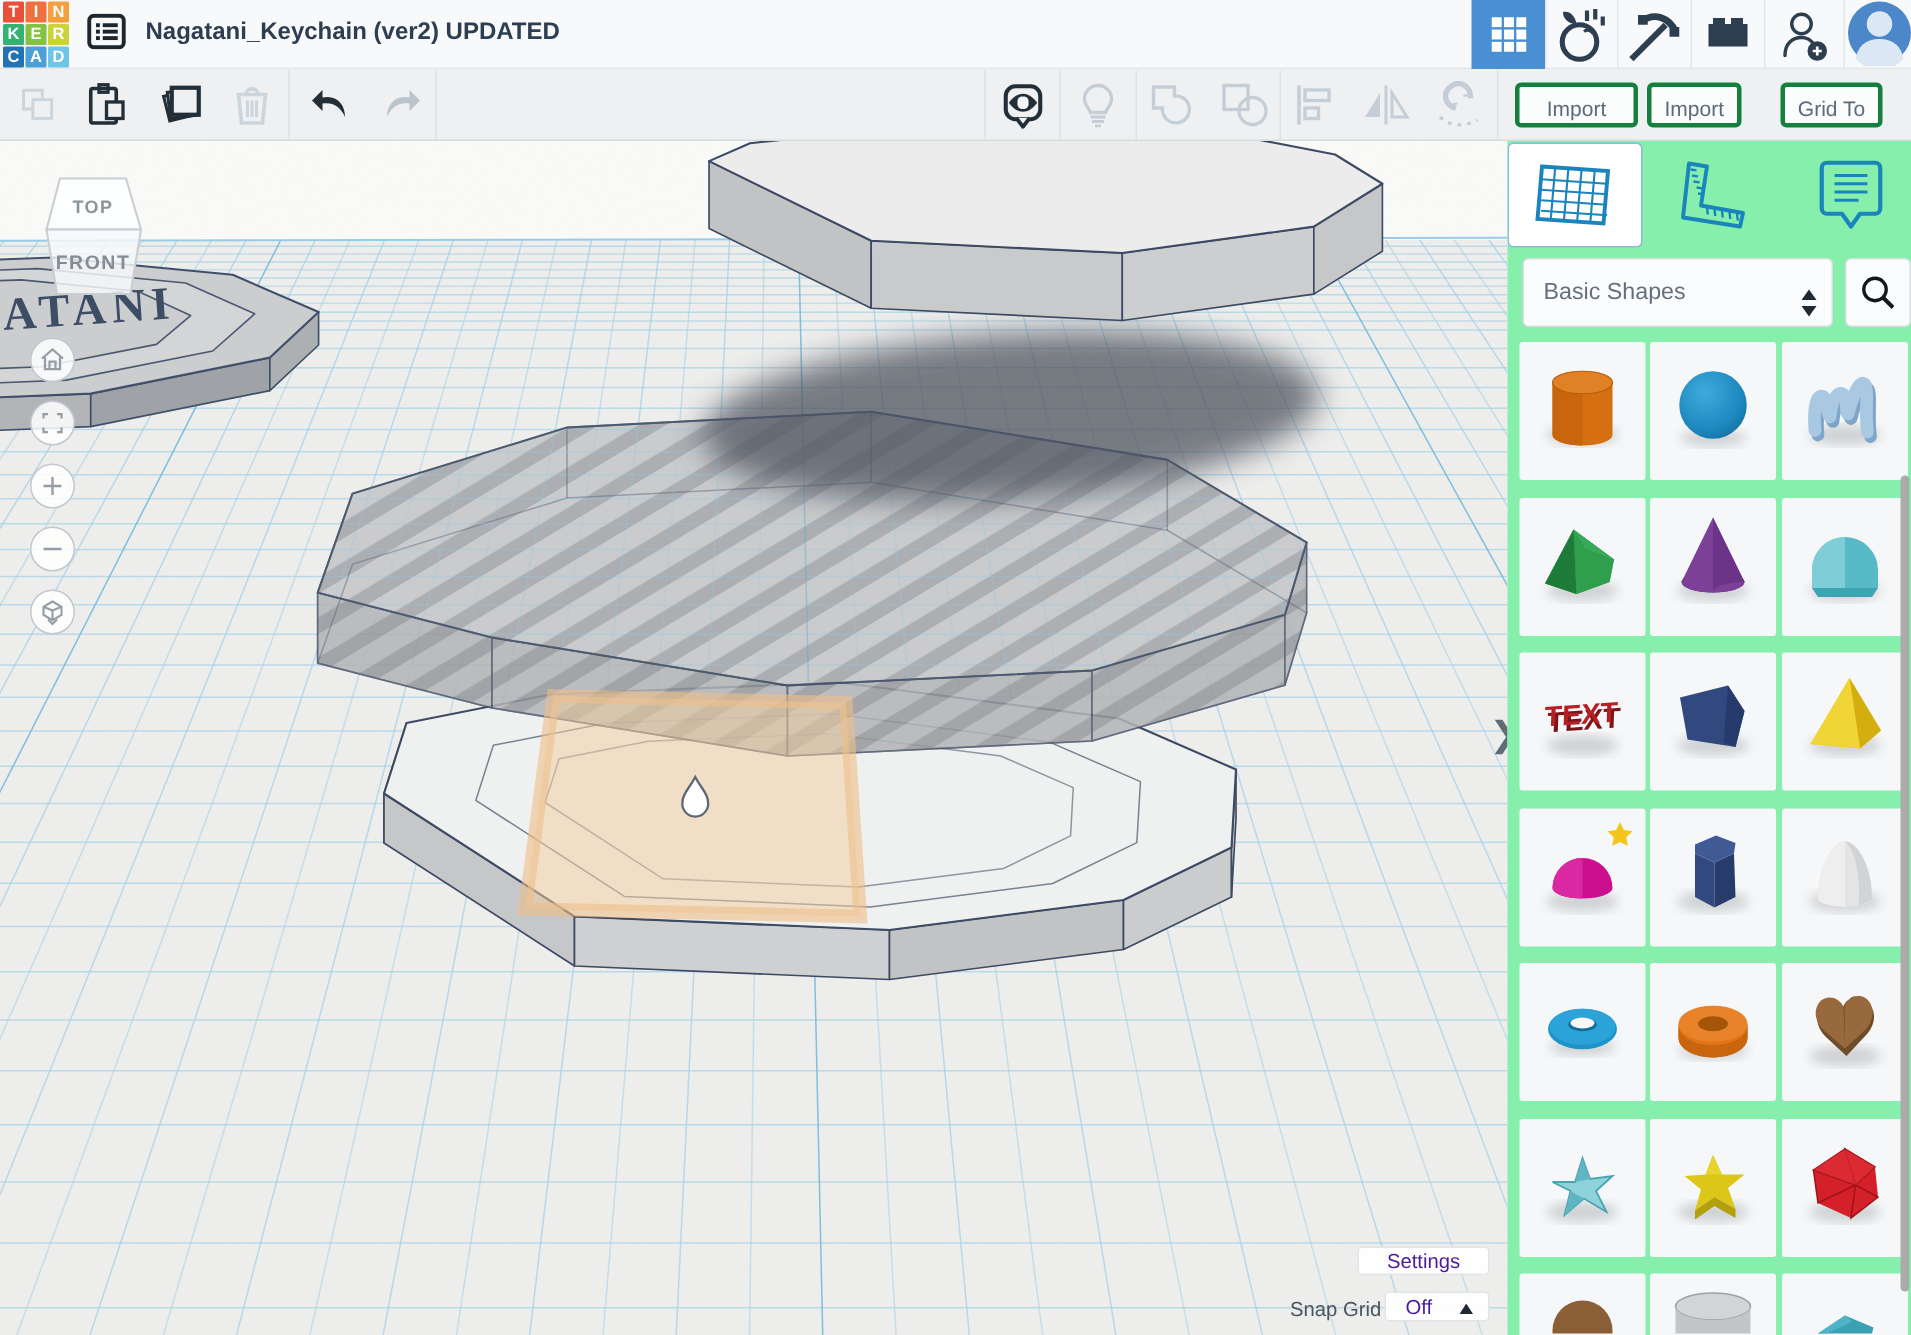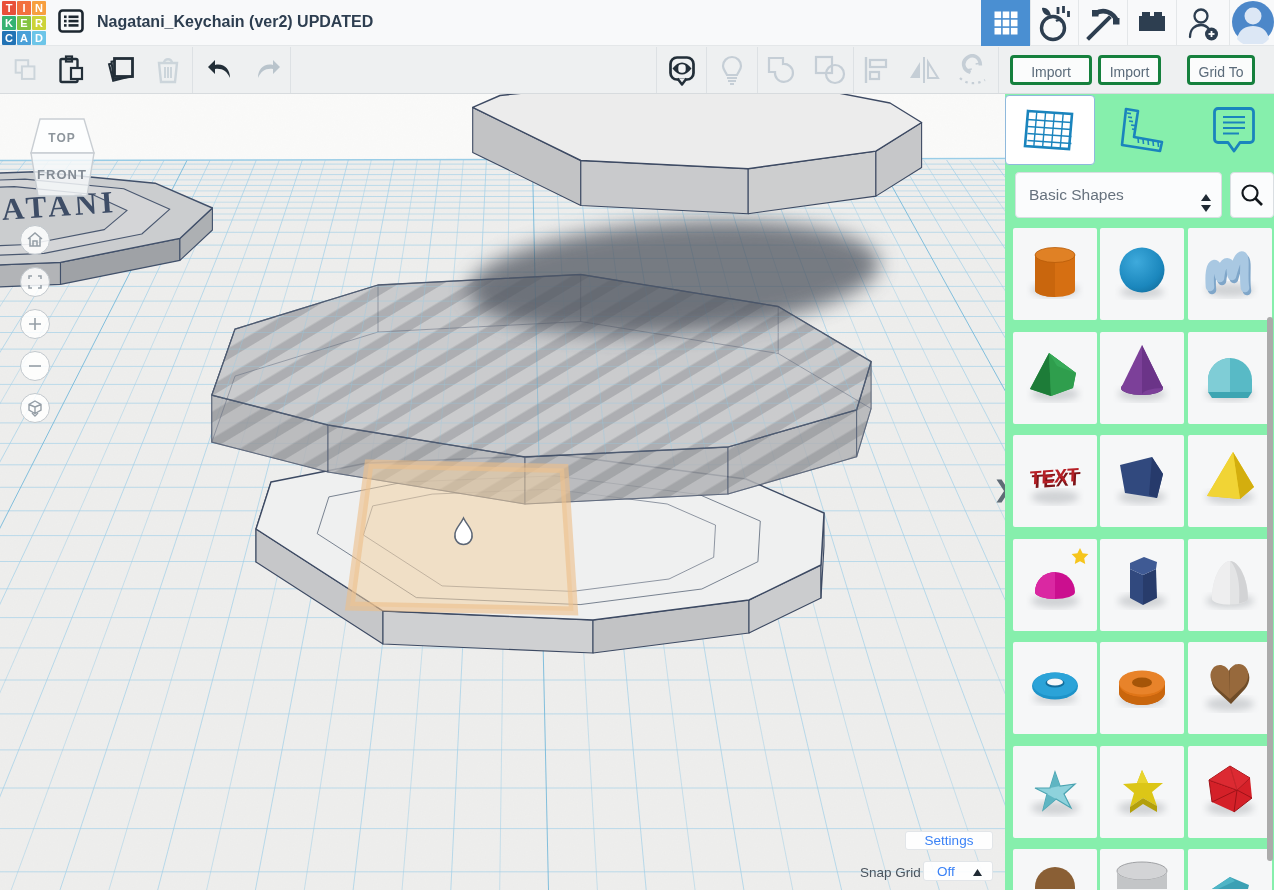--- a/index.html
+++ b/index.html
@@ -9,21 +9,21 @@
 .tdiv { position:absolute; top:1px; height:46px; width:1px; background:#dde1e4; }
 .ticon { position:absolute; top:0; height:48px; display:flex; align-items:center; justify-content:center; }
 .hbtn { position:absolute; top:9px; height:30px; background:#fbfcfc; border:3px solid #15803d; border-radius:4px;
         color:#5b6b7a; font-size:14px; text-align:center; line-height:28px; }
 .canvas { position:absolute; left:0; top:94px; width:1005px; height:796px; overflow:hidden; }
 .panel { position:absolute; left:1005px; top:94px; width:269px; height:796px; background:#86efac; overflow:hidden; }
 .cell { position:absolute; width:84px; height:92px; background:#f6f7f8; border-radius:2px; }
 .tab { position:absolute; top:1px; width:90px; height:70px; display:flex; align-items:center; justify-content:center; }
 .seltab { background:#fff; border:1.5px solid #8fb9dc; border-radius:4px; }
 .overlay-btn { position:absolute; background:rgba(255,255,255,0.92); border:1px solid #e2e5e8; border-radius:3px;
-               color:#3b82f6; font-size:13.5px; text-align:center; }
+               color:#4c1d95; font-size:13.5px; text-align:center; }
 </style></head><body>
 
 <div class="canvas">
     <svg width="1005" height="796" viewBox="0 0 1005 796" style="position:absolute;left:0;top:0">
 <defs>
 <pattern id="hstripe" width="23" height="23" patternUnits="userSpaceOnUse" patternTransform="rotate(-31)">
           <rect width="23" height="23" fill="#c5c6c8"></rect>
           <rect y="13.5" width="23" height="9.5" fill="#a2a4a8"></rect>
         </pattern>
 <filter id="blur16" x="-40%" y="-80%" width="180%" height="260%">

